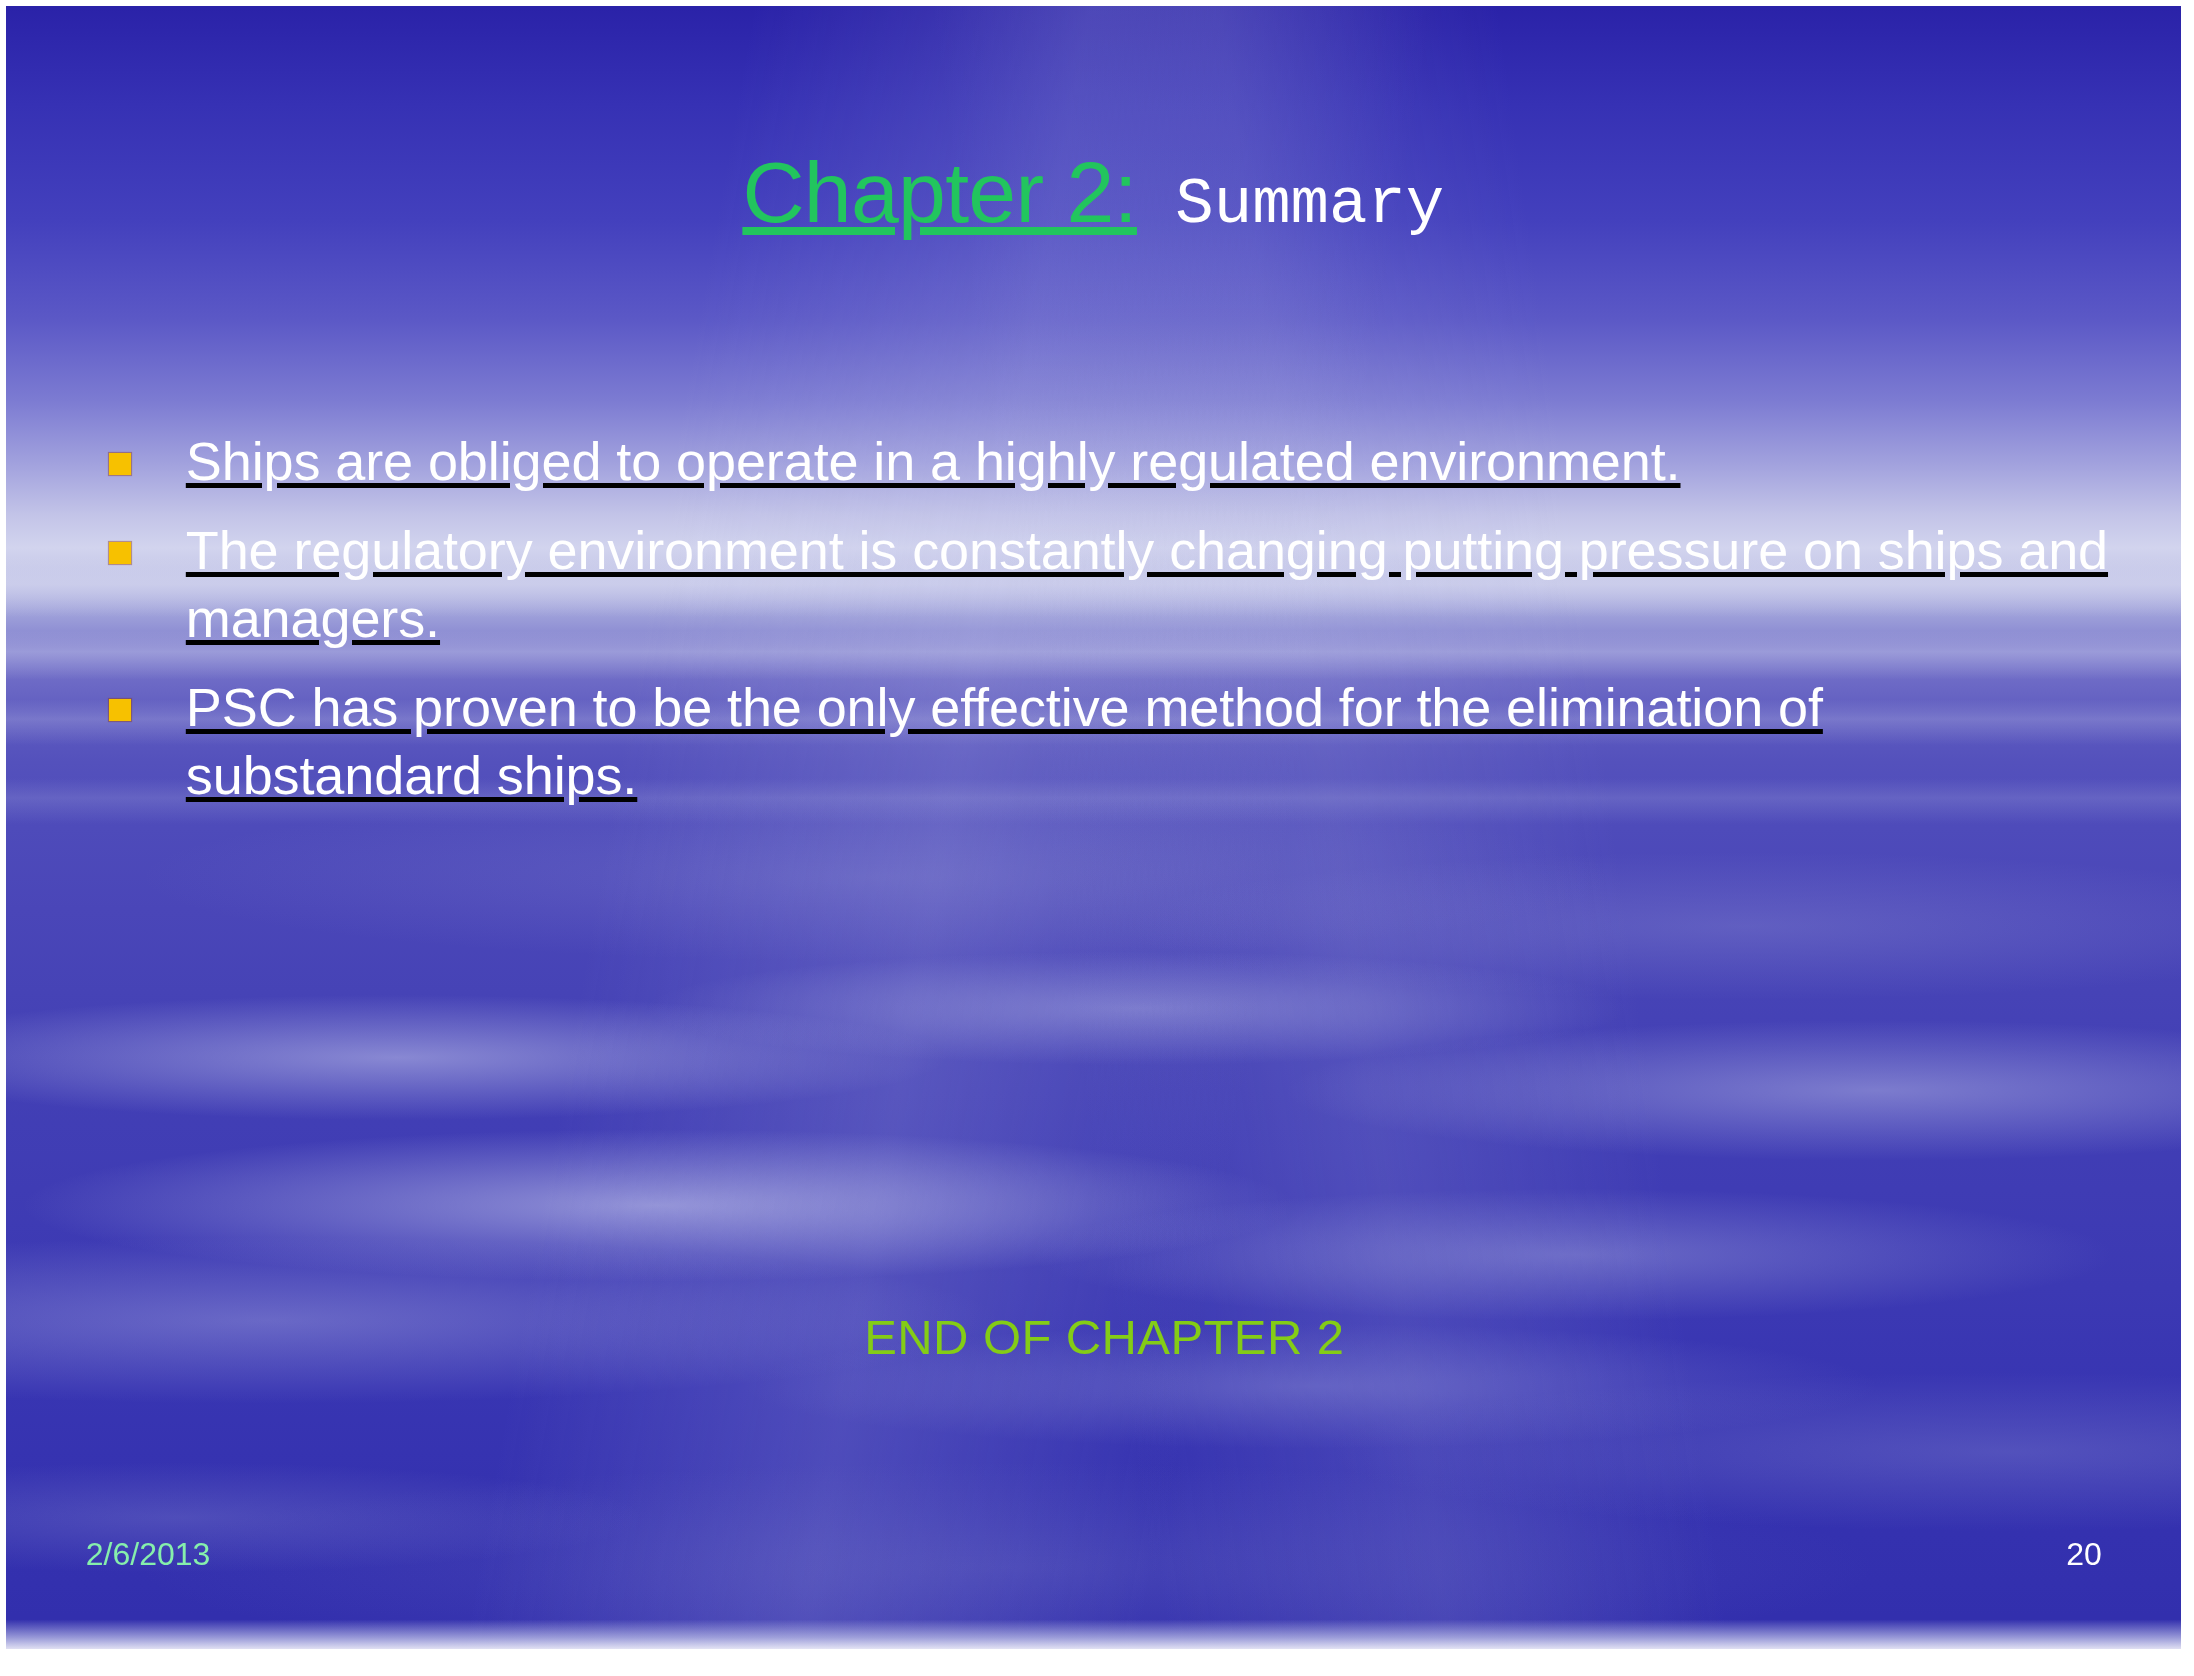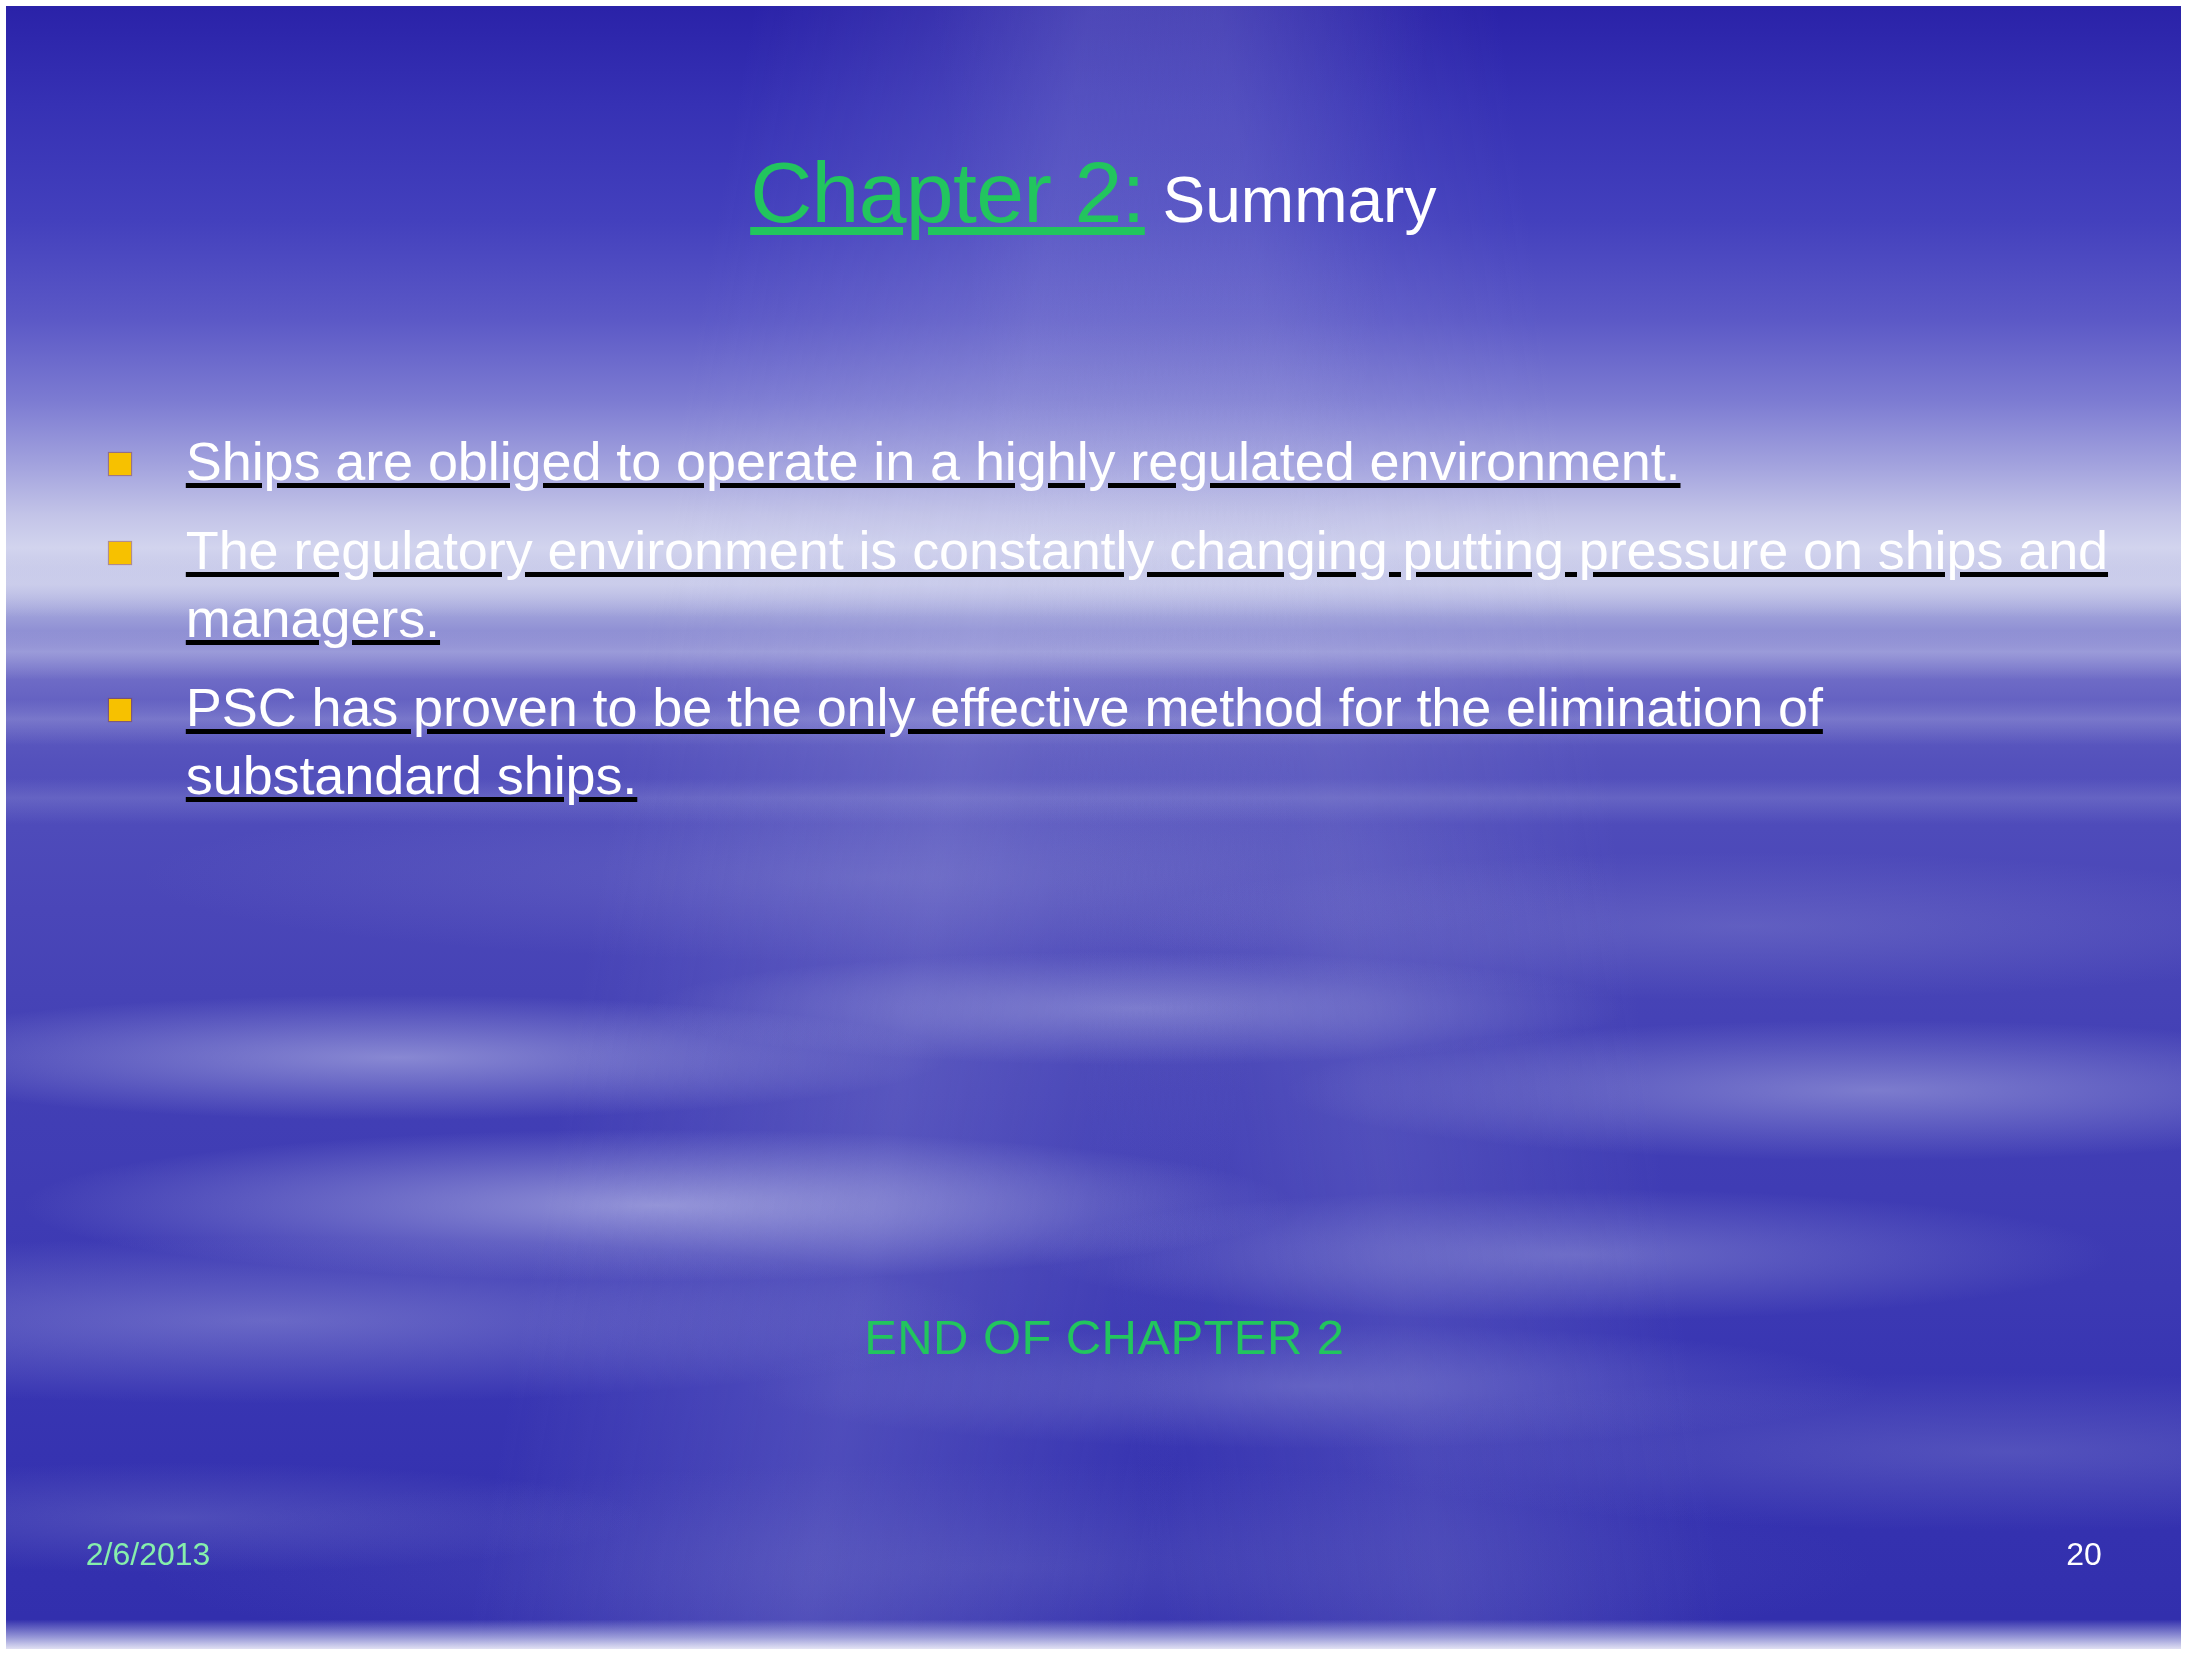--- a/index.html
+++ b/index.html
@@ -115,20 +115,21 @@
     font-size: 86px;
     line-height: 1;
     letter-spacing: -0.7px;
     color: #22c55e;
     text-decoration: underline;
   }
   .title-sub {
     font-size: 64px;
     line-height: 1;
     color: #ffffff;
+    font-family: Liberation Mono, monospace;
   }
 
   
   #body-block {
     position: absolute;
     left: 87px;
     top: 422px;
     width: 2030px;
     z-index: 5;
   }
@@ -160,21 +161,21 @@
   #closing-block {
     position: absolute;
     left: 0;
     top: 1302px;
     width: 2175px;
     text-align: center;
     z-index: 5;
   }
   .closing-text {
     display: inline-block;
-    color: #22c55e;
+    color: #84cc16;
     font-size: 49px;
     line-height: 1.2;
     letter-spacing: 0.4px;
     margin-left: 22px;
   }
 
   
   #footer-date {
     position: absolute;
     left: 80px;

